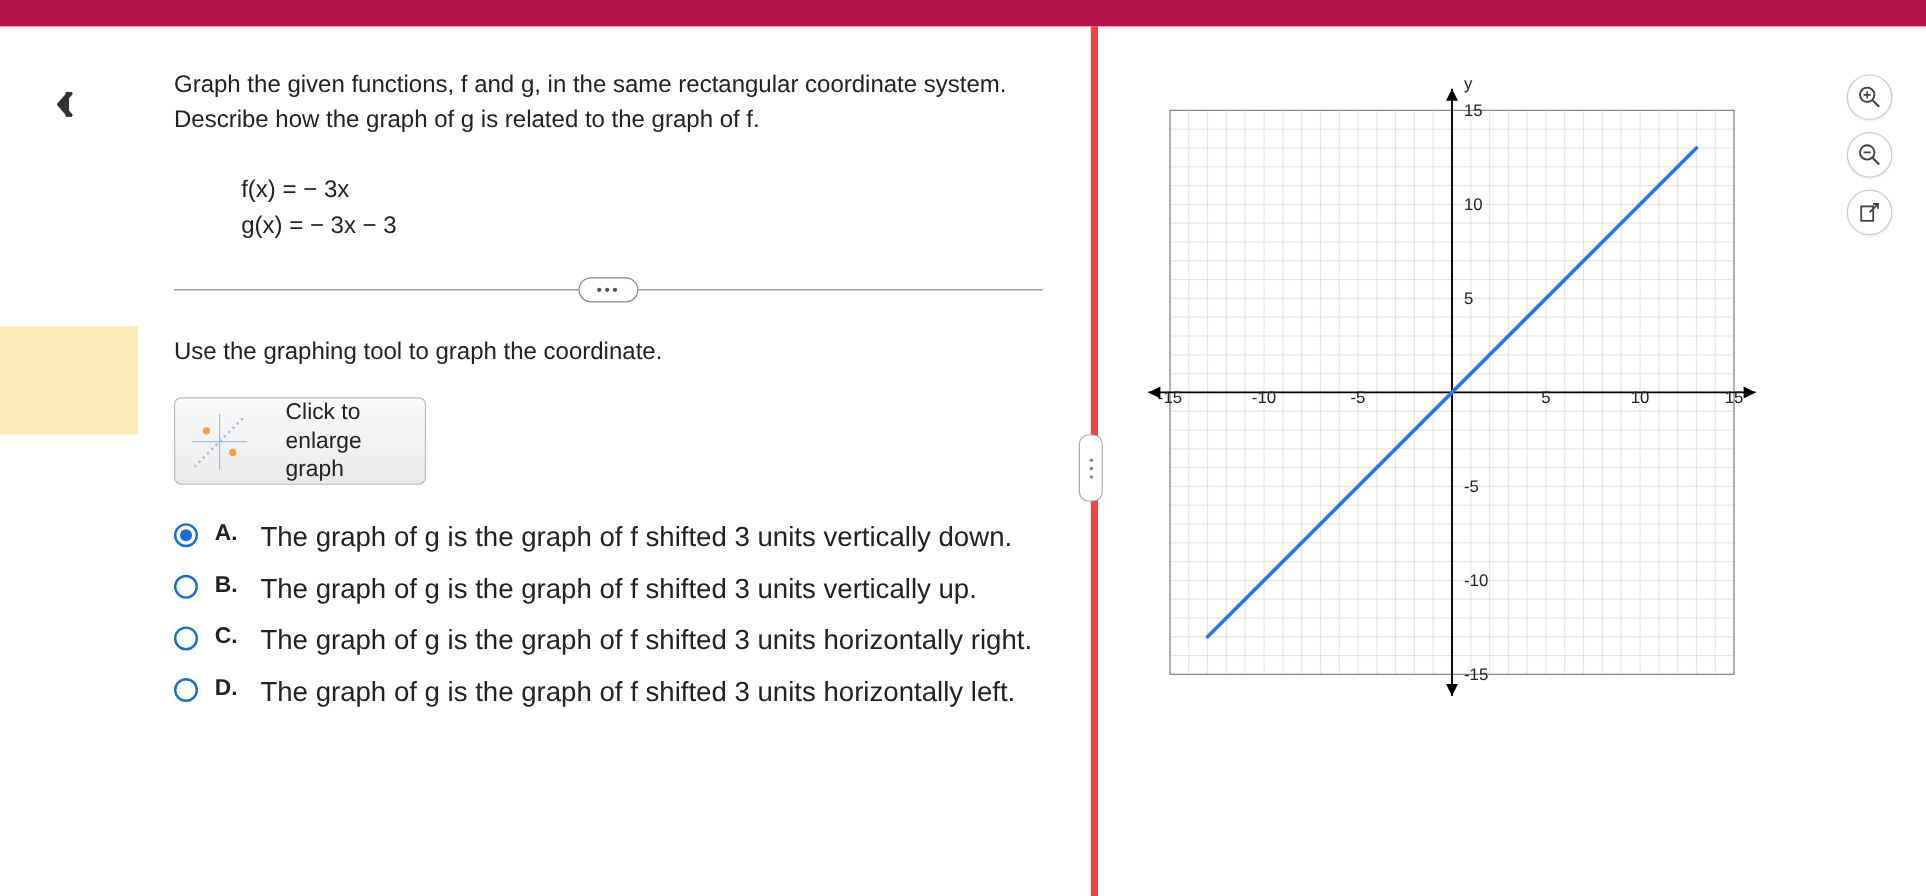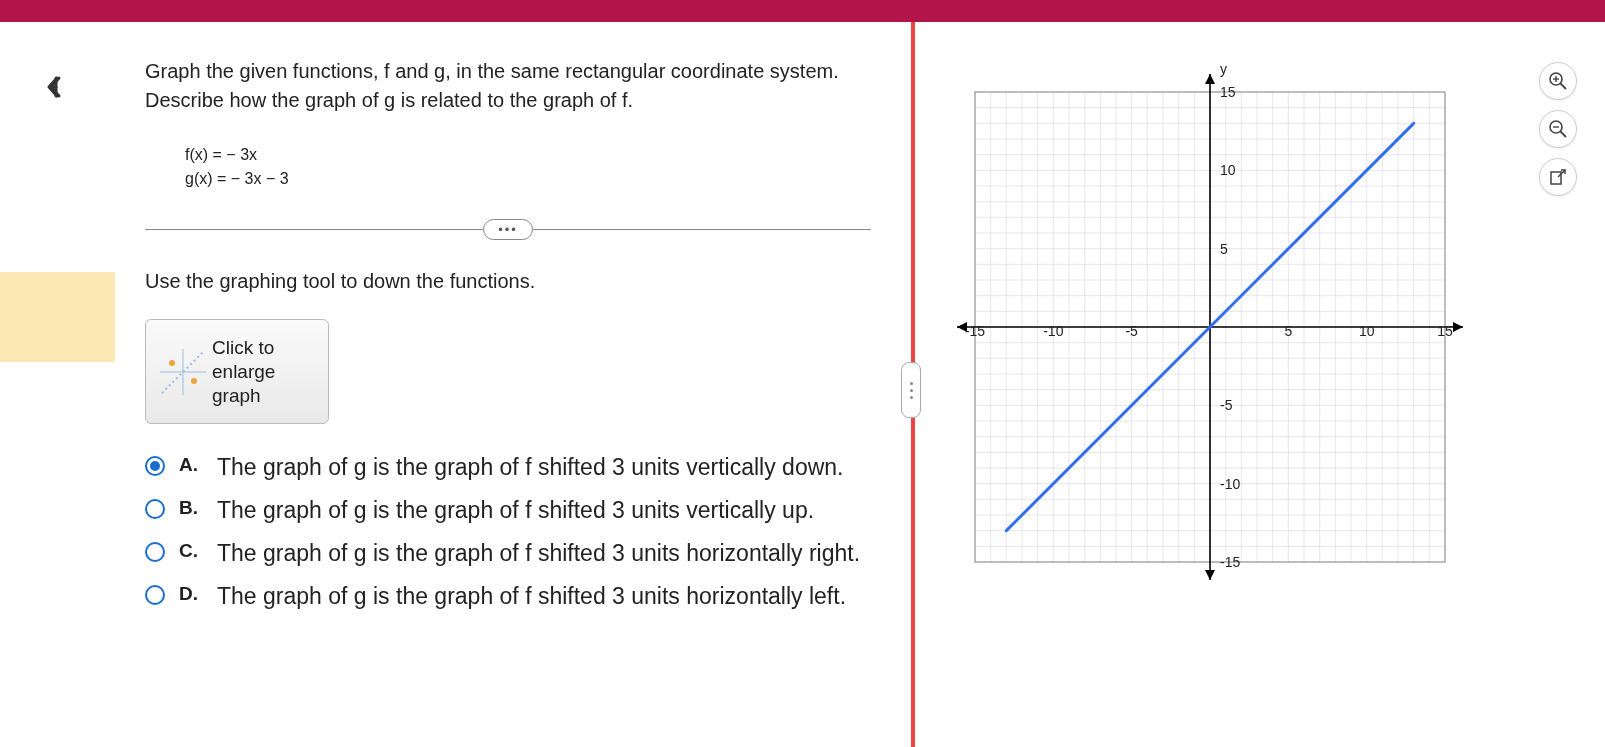--- a/index.html
+++ b/index.html
@@ -2,28 +2,28 @@
 <html><head>
 <meta charset="utf-8">
 <style>
 * { box-sizing: border-box; margin: 0; padding: 0; }
 body { font-family: Arial, Helvetica, sans-serif; background: #fff; color: #222; }
 .top-bar { height: 22px; background: #b3154a; width: 100%; }
 .container { display: flex; height: 725px; }
 .left-gutter { width: 115px; position: relative; flex-shrink: 0; }
 .back-button { position: absolute; top: 45px; left: 40px; width: 40px; height: 40px; display:flex; align-items:center; justify-content:center; cursor:pointer; }
 .yellow-tab { position: absolute; top: 250px; left: 0; width: 115px; height: 90px; background: #fce8b4; }
-.main-left { width: 800px; padding: 35px 40px 20px 30px; border-right: 4px solid #ef4444; position: relative; flex-shrink: 0; }
+.main-left { width: 800px; padding: 35px 40px 20px 30px; border-right: 6px solid #ef4444; position: relative; flex-shrink: 0; }
 .question-text { font-size: 20px; line-height: 1.45; }
-.equations { font-size: 16px; margin: 28px 0 28px 40px; line-height: 1.5; }
+.equations { font-size: 20px; margin: 28px 0 28px 56px; line-height: 1.5; }
 .divider-row { display:flex; align-items:center; margin: 24px 0 30px; }
 .divider-line { flex:1; height:1px; background:#888; }
 .dots-pill { border:1px solid #888; border-radius: 14px; padding: 2px 14px; font-size:13px; letter-spacing:2px; color:#555; background:#fff; }
 .instr-text { font-size: 20px; margin-bottom: 26px; }
-.enlarge-btn { display:flex; align-items:center; width: 184px; border:1px solid #bbb; border-radius: 6px; background: linear-gradient(#fafafa,#e9e9e9); padding: 16px 12px; cursor:pointer; gap:4px; margin-bottom: 30px; }
+.enlarge-btn { display:flex; align-items:center; width: 210px; border:1px solid #bbb; border-radius: 6px; background: linear-gradient(#fafafa,#e9e9e9); padding: 0 12px; cursor:pointer; gap:30px; margin-bottom: 30px; }
 .enlarge-btn .mini-plot { width: 50px; height: 50px; position: relative; flex-shrink:0; }
 .enlarge-btn .label { font-size: 19px; line-height: 1.25; }
 .sub-question { font-size: 20px; margin: 20px 0 24px; }
 .option-row { display:flex; align-items:flex-start; gap: 14px; margin-bottom: 16px; cursor:pointer; }
 .radio { width:20px; height:20px; border:2px solid #1a6dcf; border-radius:50%; flex-shrink:0; margin-top:2px; display:flex; align-items:center; justify-content:center; }
 .radio.selected::after { content:''; width:10px; height:10px; background:#1a6dcf; border-radius:50%; }
 .opt-letter { font-weight:bold; font-size:19px; width:24px; flex-shrink:0; }
 .opt-text { font-size:23px; }
 .drag-handle { position:absolute; top: 340px; right: -10px; width:20px; height:56px; border:1px solid #aaa; border-radius: 8px; background:#fff; display:flex; flex-direction:column; align-items:center; justify-content:center; gap:4px; cursor:ew-resize; }
 .drag-handle span { width:3px; height:3px; background:#888; border-radius:50%; }
@@ -56,21 +56,21 @@
       <div>f(x) = − 3x</div>
       <div>g(x) = − 3x − 3</div>
     </div>
 
     <div class="divider-row">
       <div class="divider-line"></div>
       <div class="dots-pill">•••</div>
       <div class="divider-line"></div>
     </div>
 
-    <div class="instr-text">Use the graphing tool to down the functions.</div>
+    <div class="instr-text">Use the graphing tool to graph the coordinate.</div>
 
     <div class="enlarge-btn">
       <div class="mini-plot">
         <svg width="50" height="50" viewBox="0 0 50 50">
           <line x1="25" y1="2" x2="25" y2="48" stroke="#9bbedd" stroke-width="1"></line>
           <line x1="2" y1="25" x2="48" y2="25" stroke="#9bbedd" stroke-width="1"></line>
           <line x1="4" y1="46" x2="46" y2="4" stroke="#9bbedd" stroke-width="2" stroke-dasharray="2 3"></line>
           <circle cx="14" cy="16" r="3" fill="#f0a23c"></circle>
           <circle cx="36" cy="34" r="3" fill="#f0a23c"></circle>
         </svg>

